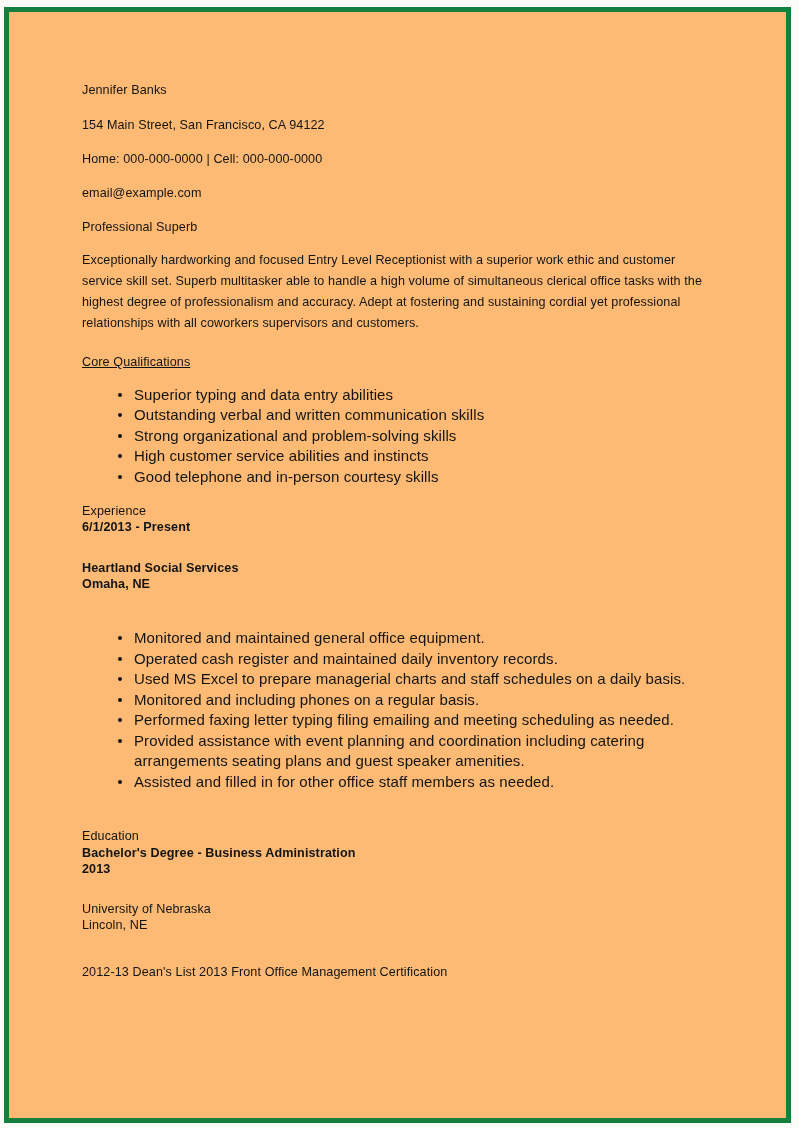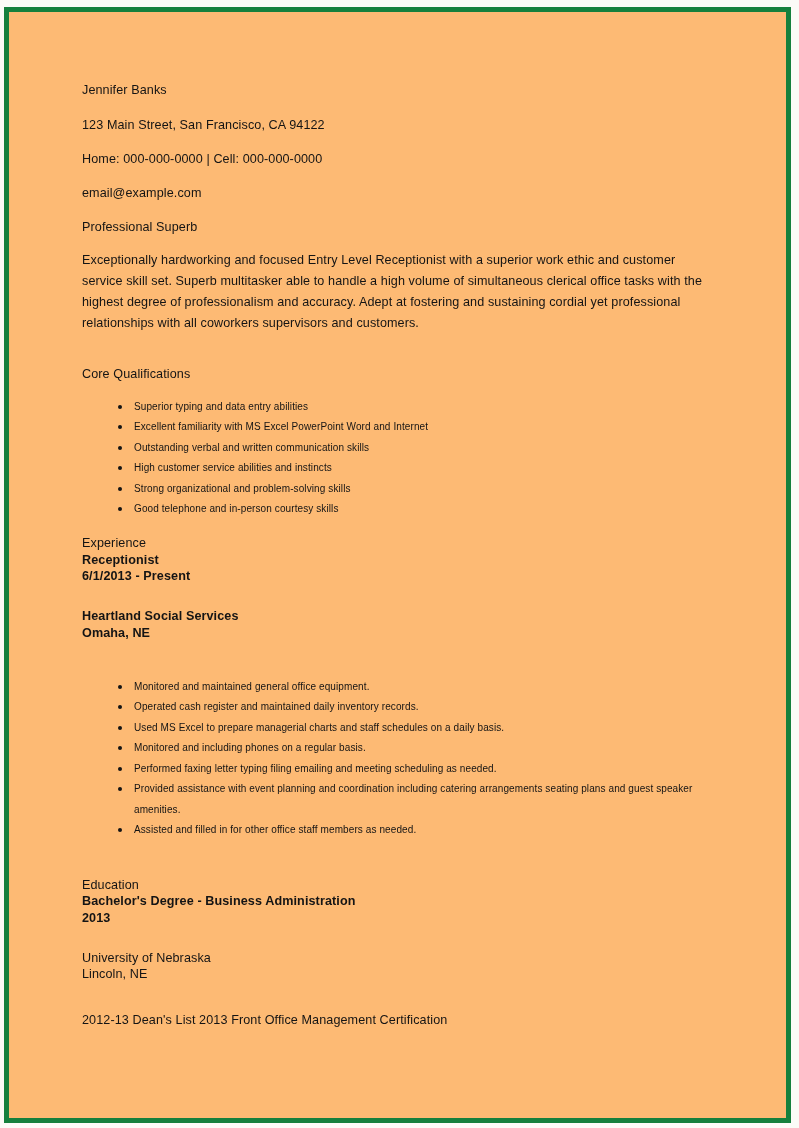--- a/index.html
+++ b/index.html
@@ -59,35 +59,35 @@
   .contact {
     margin-bottom: 18px;
   }
 
   .section-label {
     margin-bottom: 15px;
   }
 
   .summary {
     line-height: 21px;
-    margin-bottom: 32px;
+    margin-bottom: 20px;
   }
 
   
   ul.bullets {
     list-style: none;
     margin: 0;
     padding: 0;
   }
 
   ul.bullets li {
     position: relative;
     padding-left: 52px;
     color: #141414;
-    font-size: 10px;
+    font-size: 15px;
     line-height: 20.3px;
     letter-spacing: 0.1px;
   }
 
   ul.bullets li::before {
     content: "";
     position: absolute;
     left: 36px;
     top: 8px;
     width: 4px;
@@ -113,52 +113,50 @@
   .tight-block .line {
     line-height: 16.3px;
   }
 
   .spacer-24 { height: 24px; }
   .spacer-18 { height: 18px; }
   .spacer-16 { height: 16px; }
   .spacer-12 { height: 12px; }
   .spacer-36 { height: 36px; }
 
-  .gap-before-quals { margin-top: 20px; }
+  .gap-before-quals { margin-top: 20px; text-decoration: underline; }
 </style>
 </head>
 <body>
 
 <div class="canvas">
   <div class="page-sheet">
     <div class="page-body">
 
       <div class="line name">Jennifer Banks</div>
-      <div class="line contact">123 Main Street, San Francisco, CA 94122</div>
+      <div class="line contact">154 Main Street, San Francisco, CA 94122</div>
       <div class="line contact">Home: 000-000-0000 | Cell: 000-000-0000</div>
       <div class="line contact">email@example.com</div>
 
       <div class="line section-label">Professional Superb</div>
       <div class="line summary">Exceptionally hardworking and focused Entry Level Receptionist with a superior work ethic and customer service skill set. Superb multitasker able to handle a high volume of simultaneous clerical office tasks with the highest degree of professionalism and accuracy. Adept at fostering and sustaining cordial yet professional relationships with all coworkers supervisors and customers.</div>
 
       <div class="line section-label gap-before-quals">Core Qualifications</div>
       <ul class="bullets qual-list">
         <li>Superior typing and data entry abilities</li>
-        <li>Excellent familiarity with MS Excel PowerPoint Word and Internet</li>
         <li>Outstanding verbal and written communication skills</li>
+        <li>Strong organizational and problem-solving skills</li>
         <li>High customer service abilities and instincts</li>
-        <li>Strong organizational and problem-solving skills</li>
         <li>Good telephone and in-person courtesy skills</li>
       </ul>
 
       <div class="spacer-16"></div>
 
       <div class="tight-block">
         <div class="line">Experience</div>
-        <div class="line bold">Receptionist</div>
         <div class="line bold">6/1/2013 - Present</div>
       </div>
 
       <div class="spacer-24"></div>
 
       <div class="tight-block">
         <div class="line bold">Heartland Social Services</div>
         <div class="line bold">Omaha, NE</div>
       </div>
 

